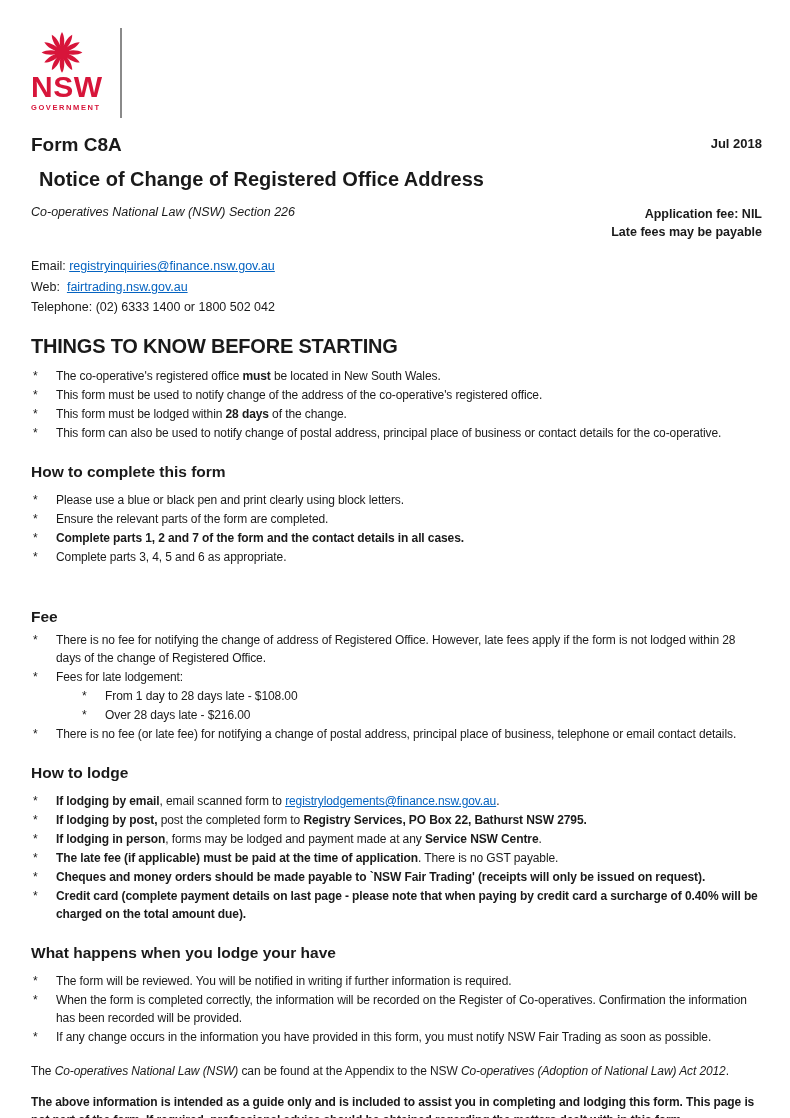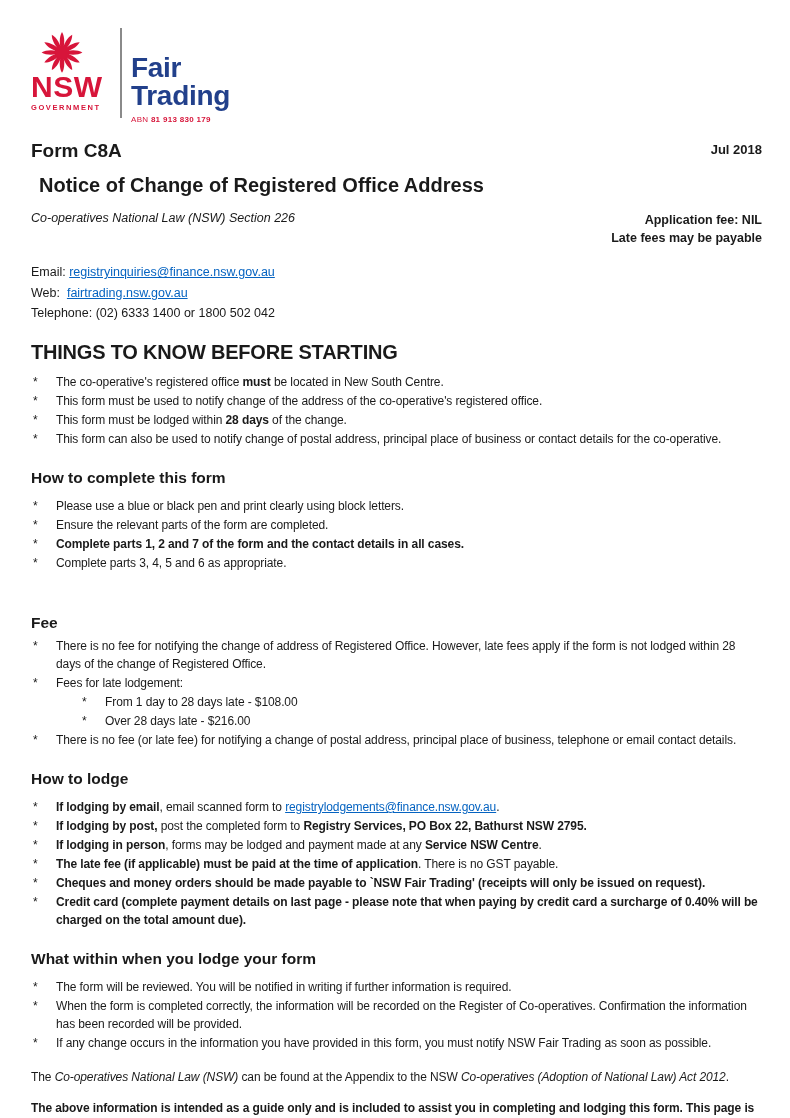--- a/index.html
+++ b/index.html
@@ -74,25 +74,20 @@
             <path d="M0,0 C-5,-12 -5,-26 0,-34 C5,-26 5,-12 0,0 Z" transform="rotate(-150)"></path>
             <path d="M0,0 C-5,-12 -5,-26 0,-34 C5,-26 5,-12 0,0 Z" transform="rotate(180)"></path>
             <circle cx="0" cy="0" r="12"></circle>
           </g>
         </g>
       </svg>
       <div class="nsw-text">NSW</div>
       <div class="gov-text">GOVERNMENT</div>
     </div>
     <div class="logo-divider"></div>
-    <div class="logo-right">
-      <div class="brand-line">Fair</div>
-      <div class="brand-line">Trading</div>
-      <div class="abn-line"><span>ABN </span><span class="abn-num">81 913 830 179</span></div>
-    </div>
   </header>
 
   <section>
     <div class="head-row">
       <h1 class="form-number">Form C8A</h1>
       <div class="form-date">Jul 2018</div>
     </div>
     <h2 class="form-title">Notice of Change of Registered Office Address</h2>
     <div class="ref-row">
       <div class="law-ref">Co-operatives National Law (NSW) Section 226</div>
@@ -106,21 +101,21 @@
       <div class="contact-line"><span>Web:&nbsp; </span><span class="link">fairtrading.nsw.gov.au</span></div>
       <div class="contact-line">Telephone: (02) 6333 1400 or 1800 502 042</div>
     </div>
   </section>
 
   <section>
     <div class="big-heading">THINGS TO KNOW BEFORE STARTING</div>
     <div class="bullets">
         <div class="bullet-row">
           <span class="marker">*</span>
-          <span class="bullet-text"><span>The co-operative's registered office </span><span class="b">must</span><span> be located in New South Centre.</span></span>
+          <span class="bullet-text"><span>The co-operative's registered office </span><span class="b">must</span><span> be located in New South Wales.</span></span>
         </div>
         <div class="bullet-row">
           <span class="marker">*</span>
           <span class="bullet-text"><span>This form must be used to notify change of the address of the co-operative's registered office.</span></span>
         </div>
         <div class="bullet-row">
           <span class="marker">*</span>
           <span class="bullet-text"><span>This form must be lodged within </span><span class="b">28 days</span><span> of the change.</span></span>
         </div>
         <div class="bullet-row">
@@ -202,21 +197,21 @@
           <span class="bullet-text"><span class="b">Cheques and money orders should be made payable to `NSW Fair Trading' (receipts will only be issued on request).</span></span>
         </div>
         <div class="bullet-row">
           <span class="marker">*</span>
           <span class="bullet-text"><span class="b">Credit card (complete payment details on last page - please note that when paying by credit card a surcharge of 0.40% will be charged on the total amount due).</span></span>
         </div>
       </div>
   </section>
 
   <section>
-    <div class="sec-heading">What within when you lodge your form</div>
+    <div class="sec-heading">What happens when you lodge your have</div>
     <div class="bullets">
         <div class="bullet-row">
           <span class="marker">*</span>
           <span class="bullet-text"><span>The form will be reviewed. You will be notified in writing if further information is required.</span></span>
         </div>
         <div class="bullet-row">
           <span class="marker">*</span>
           <span class="bullet-text"><span>When the form is completed correctly, the information will be recorded on the Register of Co-operatives. Confirmation the information has been recorded will be provided.</span></span>
         </div>
         <div class="bullet-row">

